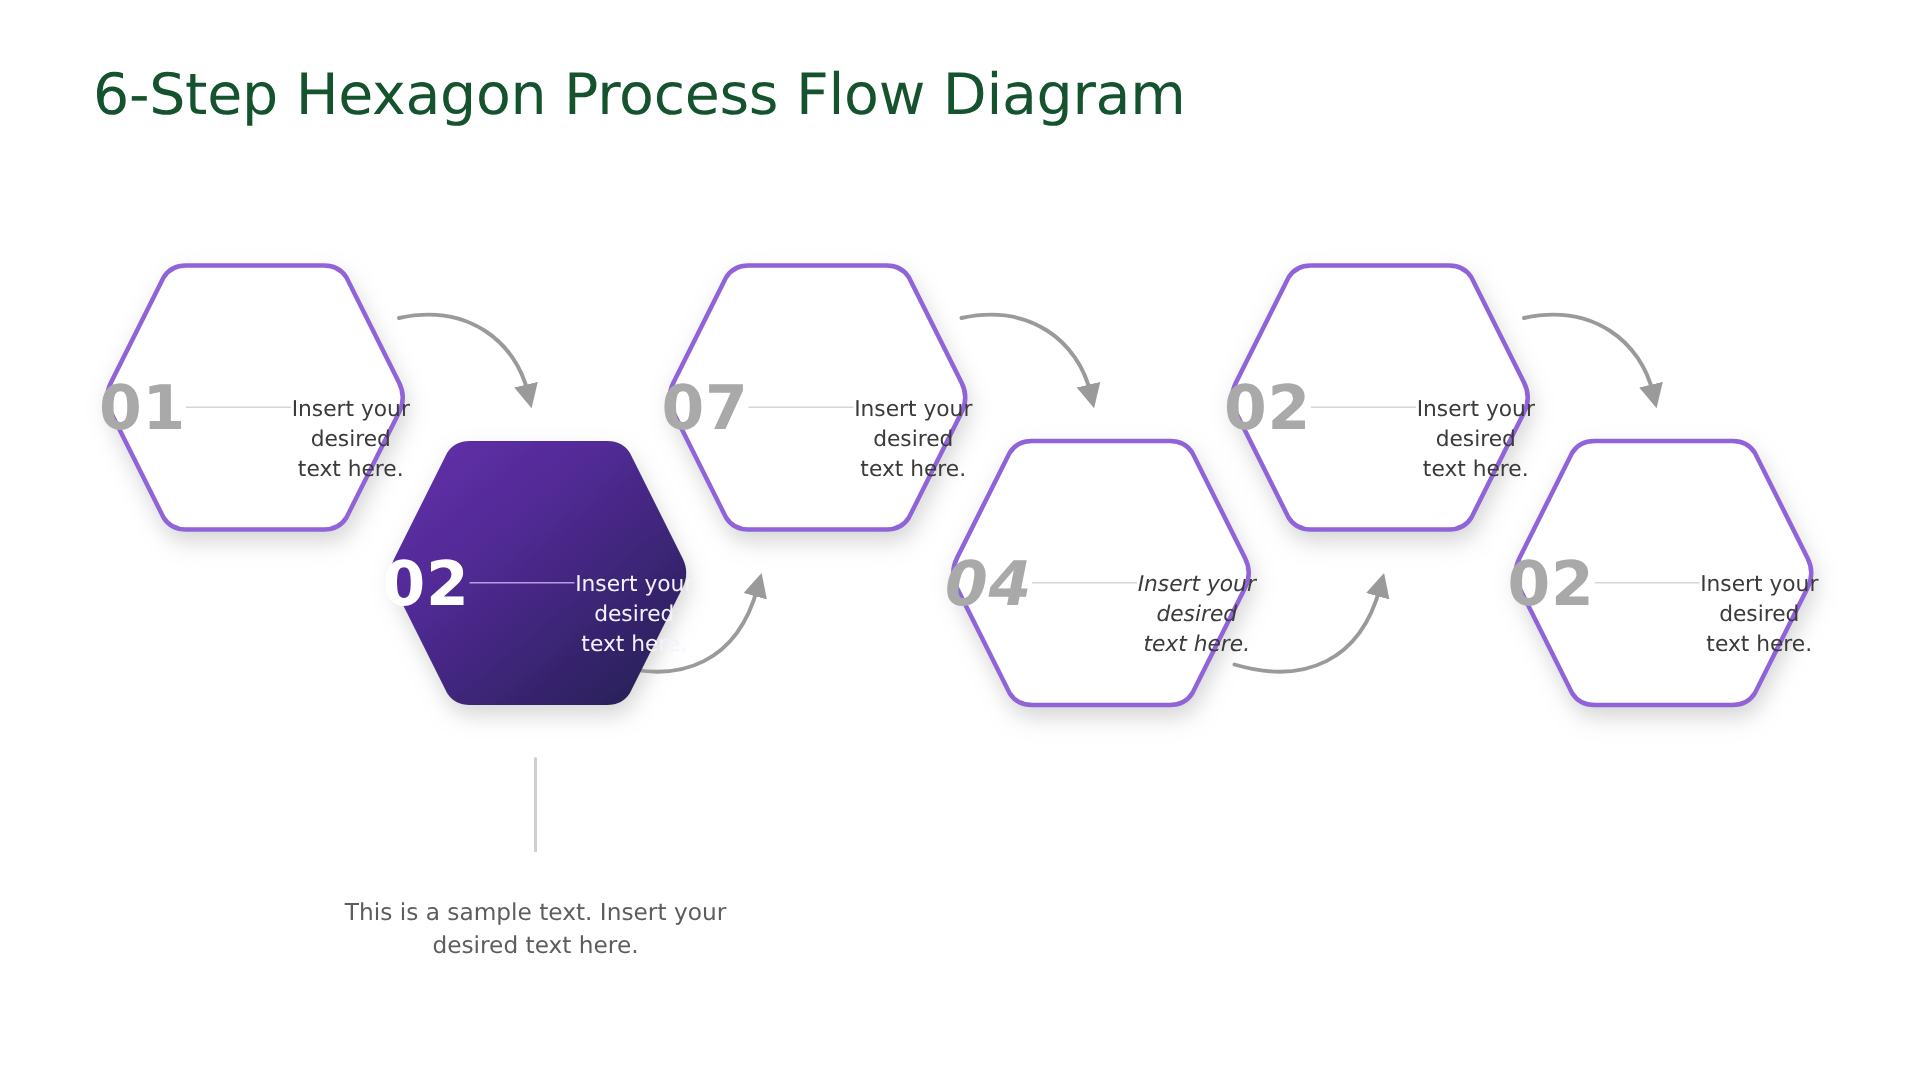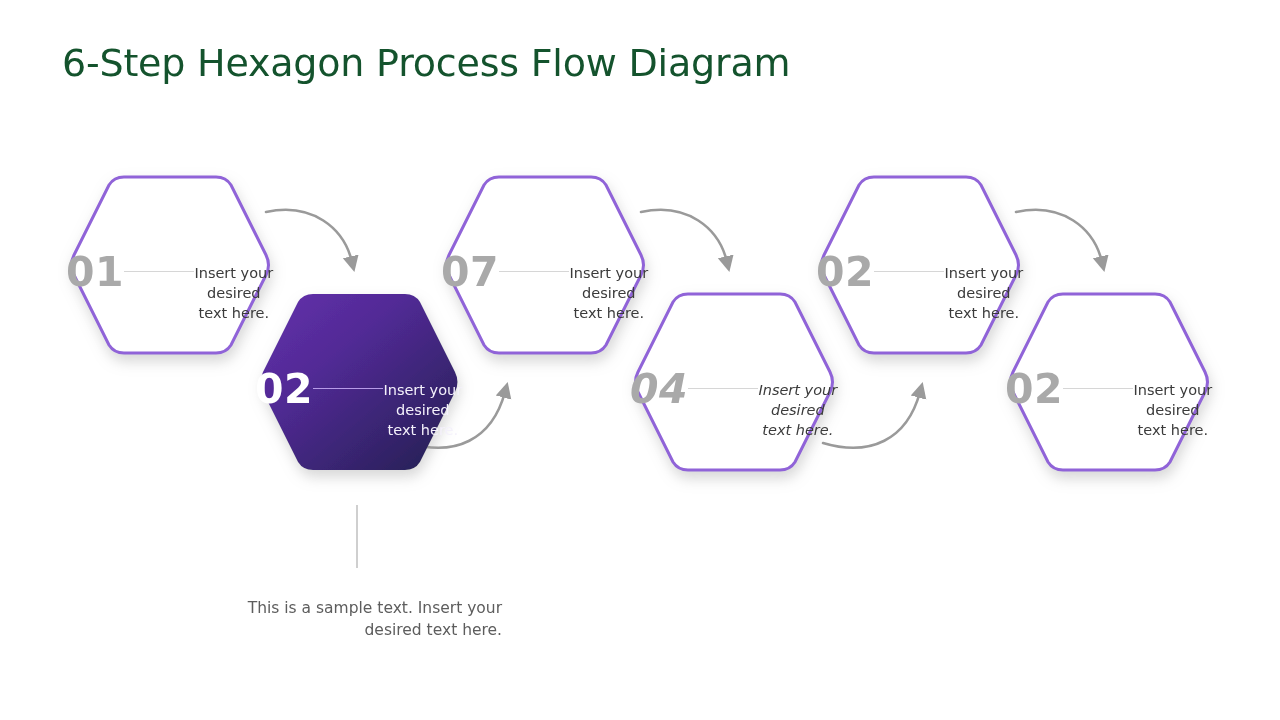--- a/index.html
+++ b/index.html
@@ -107,21 +107,21 @@
     top: 505px;
     width: 2px;
     height: 63px;
     background: #cfcfcf;
   }
   #caption-text {
     position: absolute;
     left: 212px;
     top: 597px;
     width: 290px;
-    text-align: right;
+    text-align: center;
     font-size: 15.5px;
     line-height: 1.42;
     color: #5d5d5d;
   }
 </style>
 </head>
 <body>
 
 <div id="stage">
 

